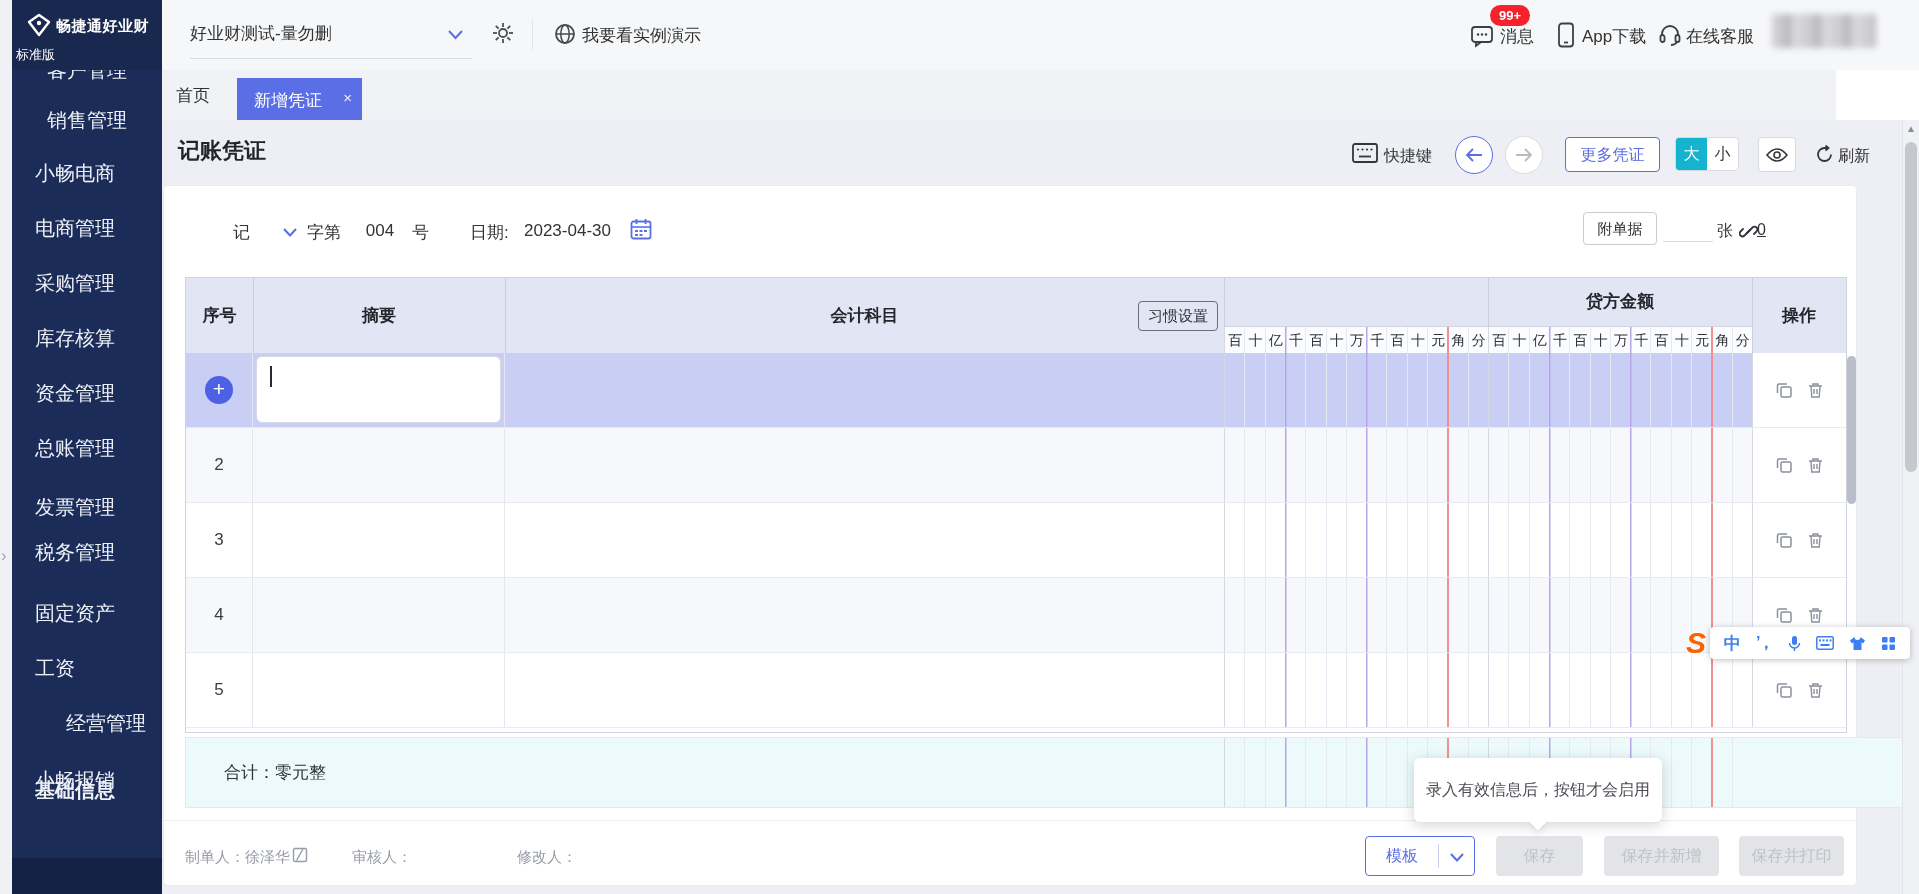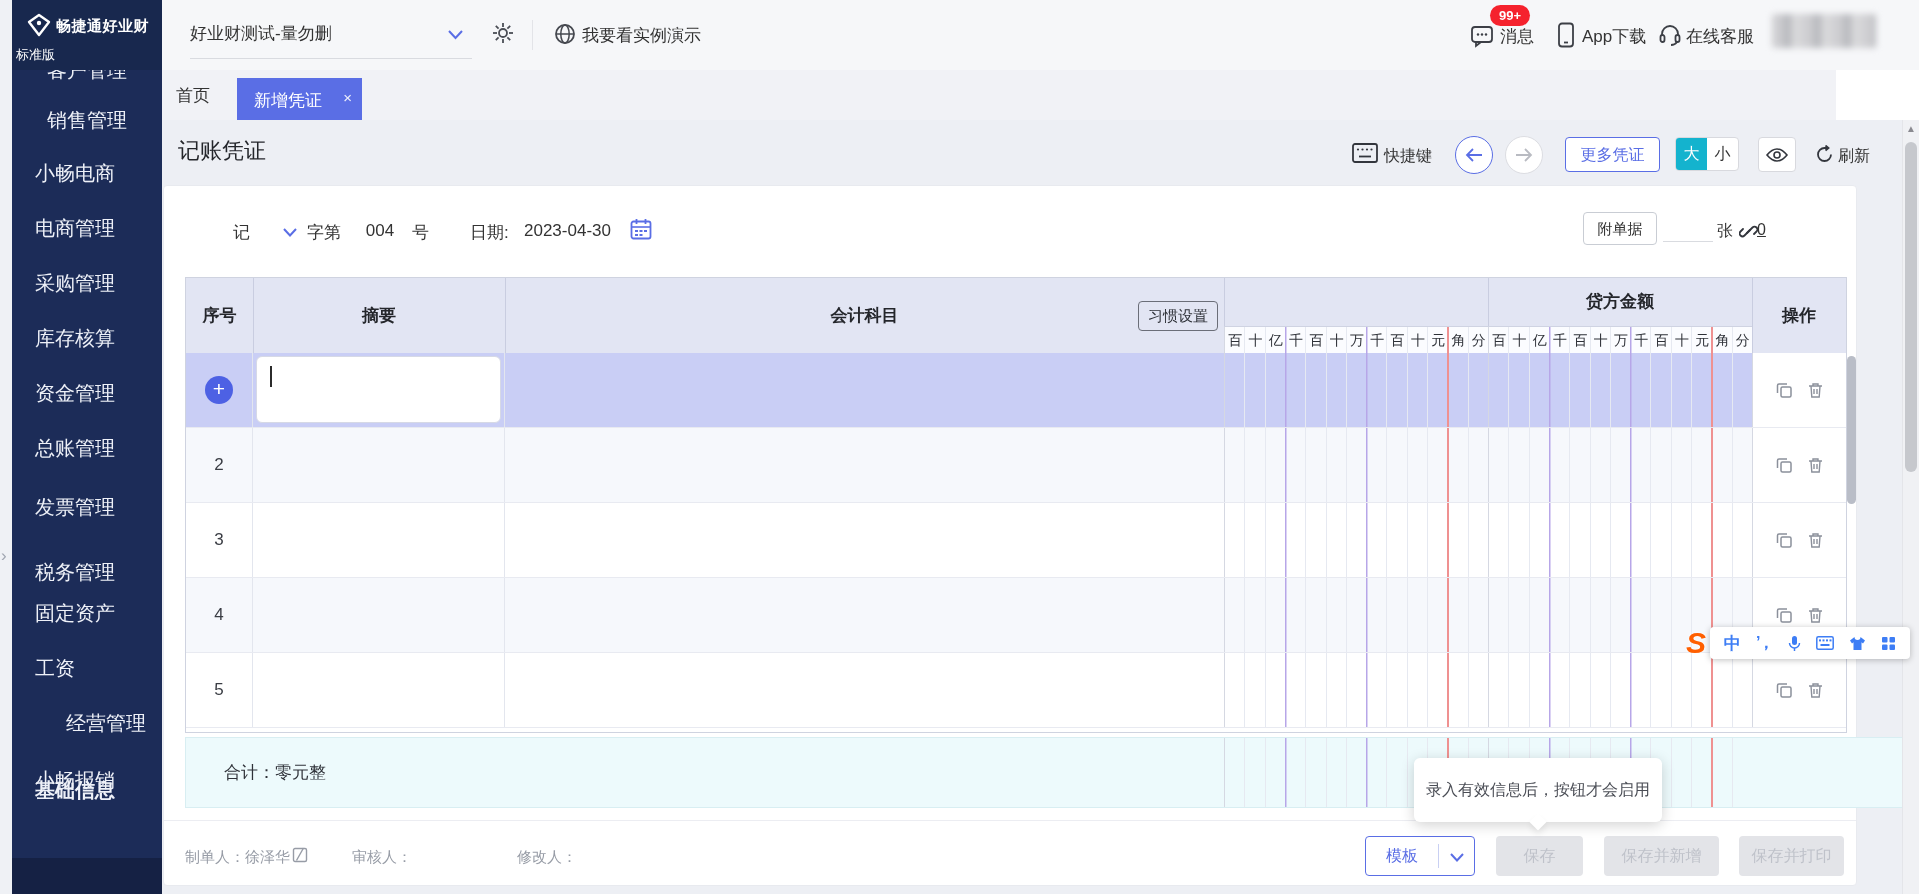--- a/index.html
+++ b/index.html
@@ -47,21 +47,21 @@
   #tabbar{left:162px;top:70px;width:1757px;height:50px;background:#f1f2f6;}
   #tab-home{left:176px;top:84px;font-size:17px;color:#333;cursor:pointer;}
   #tab-active{left:237px;top:78px;width:125px;height:42px;background:#5a6ee5;color:#fff;cursor:pointer;}
   #tab-active .lbl{position:absolute;left:17px;top:11px;font-size:17px;}
   #tab-active .x{position:absolute;right:10px;top:11px;font-size:15px;opacity:.9;cursor:pointer;}
   #corner-box{left:1836px;top:70px;width:83px;height:50px;background:#fff;z-index:3;}
   #corner-close{left:1851px;top:81px;font-size:24px;color:#3c3f46;cursor:pointer;line-height:26px;}
   #corner-expand{left:1888px;top:87px;color:#3c3f46;cursor:pointer;}
 
   
-  #page-title{left:178px;top:136px;font-size:22px;font-weight:normal;color:#24262b;}
+  #page-title{left:178px;top:136px;font-size:22px;font-weight:bold;color:#24262b;}
   #tb-shortcut-ic{left:1352px;top:143px;color:#33363d;cursor:pointer;}
   #tb-shortcut{left:1384px;top:146px;font-size:16px;color:#333;cursor:pointer;}
   .circle-btn{position:absolute;width:38px;height:38px;border-radius:50%;box-sizing:border-box;top:136px;
               display:flex;align-items:center;justify-content:center;cursor:pointer;background:#fff;}
   #nav-back{left:1455px;border:1px solid #5a6ee5;color:#5a6ee5;}
   #nav-fwd{left:1505px;border:1px solid #dcdde2;color:#b9bbc2;}
   #btn-more{left:1565px;top:137px;width:93px;height:33px;border:1px solid #5a6ee5;border-radius:4px;
             color:#5a6ee5;font-size:16px;text-align:center;line-height:33px;background:#fff;cursor:pointer;}
   #size-toggle{left:1675px;top:137px;width:62px;height:32px;border:1px solid #d8d9de;border-radius:4px;
                overflow:hidden;display:flex;background:#fff;}
@@ -259,21 +259,21 @@
   <div id="sidebar" class="abs">
     <div class="side-item indent" style="top:58px;height:24px;line-height:24px;">客户管理</div>
     <div class="side-item indent" style="top:100px;">销售管理</div>
     <div class="side-item" style="top:153px;">小畅电商</div>
     <div class="side-item" style="top:208px;">电商管理</div>
     <div class="side-item" style="top:263px;">采购管理</div>
     <div class="side-item" style="top:318px;">库存核算</div>
     <div class="side-item" style="top:373px;">资金管理</div>
     <div class="side-item" style="top:428px;">总账管理</div>
     <div class="side-item" style="top:487px;">发票管理</div>
-    <div class="side-item" style="top:552px;">税务管理</div>
+    <div class="side-item" style="top:532px;">税务管理</div>
     <div class="side-item" style="top:593px;">固定资产</div>
     <div class="side-item" style="top:648px;">工资</div>
     <div class="side-item" style="top:703px;margin-left:31px;">经营管理</div>
     <div class="side-item" style="top:760px;">小畅报销</div>
     <div class="side-item" style="top:770px;font-weight:bold;">基础信息</div>
   </div>
   <div id="side-bottom" class="abs"></div>
   <svg id="side-gear" class="abs" width="16" height="16" viewBox="0 0 22 22">
     <circle cx="11" cy="11" r="3.6" fill="none" stroke="currentColor" stroke-width="2.6"></circle>
     <g stroke="currentColor" stroke-width="2.6">

